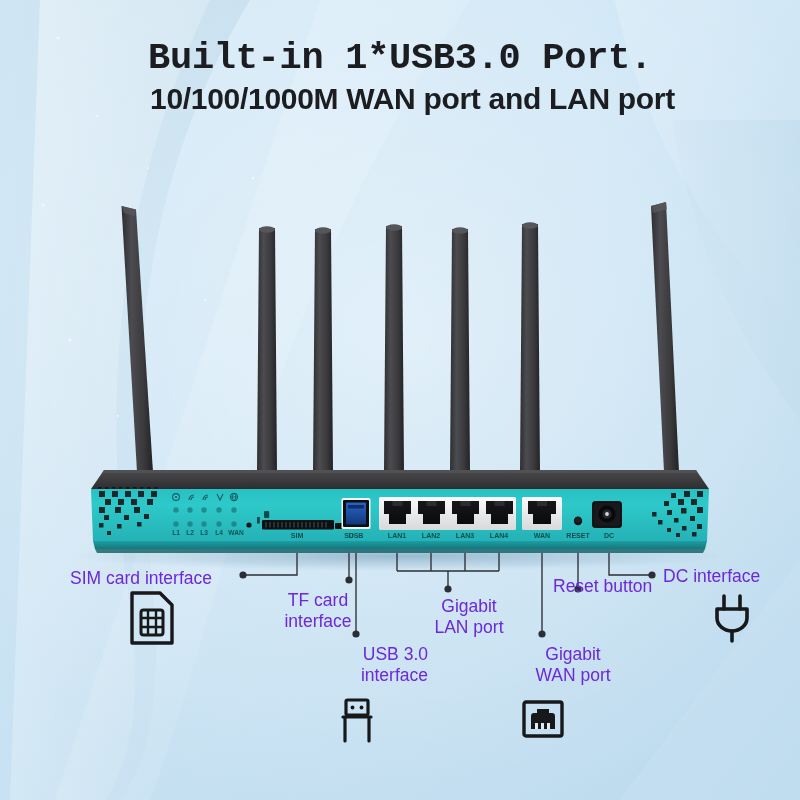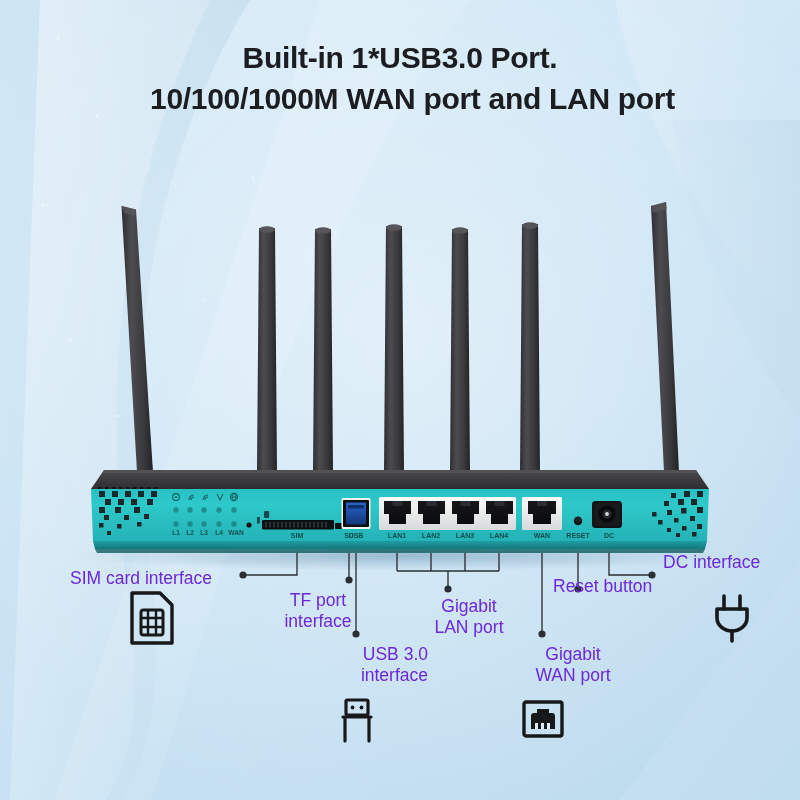--- a/index.html
+++ b/index.html
@@ -17,42 +17,42 @@
   
   .headline {
     position: absolute;
     top: 38px; left: 0; width: 800px;
     text-align: center;
     z-index: 5;
     color: #1b1d21;
     font-weight: bold;
     letter-spacing: -0.3px;
   }
-  .headline .l1 { font-size: 30px; line-height: 40px; }
+  .headline .l1 { font-size: 37px; line-height: 40px; font-family: Liberation Mono, monospace; }
   .headline .l2 { font-size: 30px; line-height: 42px; margin-left: 25px; }
 
   
   #router { position: absolute; left: 0; top: 0; width: 800px; height: 800px; z-index: 4; }
 
   
   .callout {
     position: absolute;
     color: #6d28d9;
     font-size: 17.5px;
     line-height: 21px;
     z-index: 6;
     white-space: pre-line;
   }
   .c-sim   { left: 70px;  top: 568px; }
   .c-tf    { left: 272px; top: 590px; text-align: center; width: 92px; }
   .c-usb   { left: 324px; top: 644px; text-align: right; width: 104px; }
   .c-lan   { left: 412px; top: 596px; text-align: center; width: 114px; }
   .c-wan   { left: 518px; top: 644px; text-align: center; width: 110px; }
   .c-reset { left: 553px; top: 576px; }
-  .c-dc    { left: 663px; top: 552px; }
+  .c-dc    { left: 663px; top: 566px; }
 
   .cicon { position: absolute; z-index: 6; }
   .i-sim { left: 129px; top: 590px; }
   .i-usb { left: 337px; top: 697px; }
   .i-eth { left: 521px; top: 697px; }
   .i-dc  { left: 709px; top: 592px; }
 </style>
 </head>
 <body>
 
@@ -378,21 +378,21 @@
     <circle cx="349" cy="580" r="3.6"></circle>
     <circle cx="356" cy="634" r="3.6"></circle>
     <circle cx="448" cy="589" r="3.6"></circle>
     <circle cx="542" cy="634" r="3.6"></circle>
     <circle cx="578" cy="589" r="3.6"></circle>
     <circle cx="652" cy="575" r="3.6"></circle>
   </g>
 </svg>
 
 <div class="callout c-sim">SIM card interface</div>
-<div class="callout c-tf">TF port
+<div class="callout c-tf">TF card
 interface</div>
 <div class="callout c-usb">USB 3.0
 interface</div>
 <div class="callout c-lan">Gigabit
 LAN port</div>
 <div class="callout c-wan">Gigabit
 WAN port</div>
 <div class="callout c-reset">Reset button</div>
 <div class="callout c-dc">DC interface</div>
 

